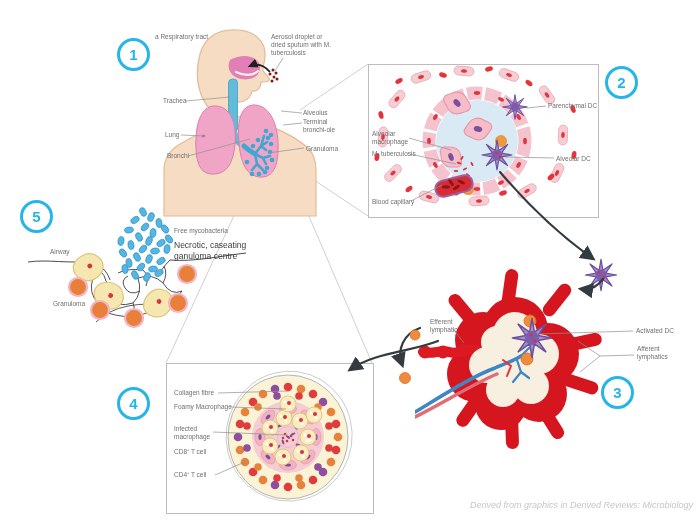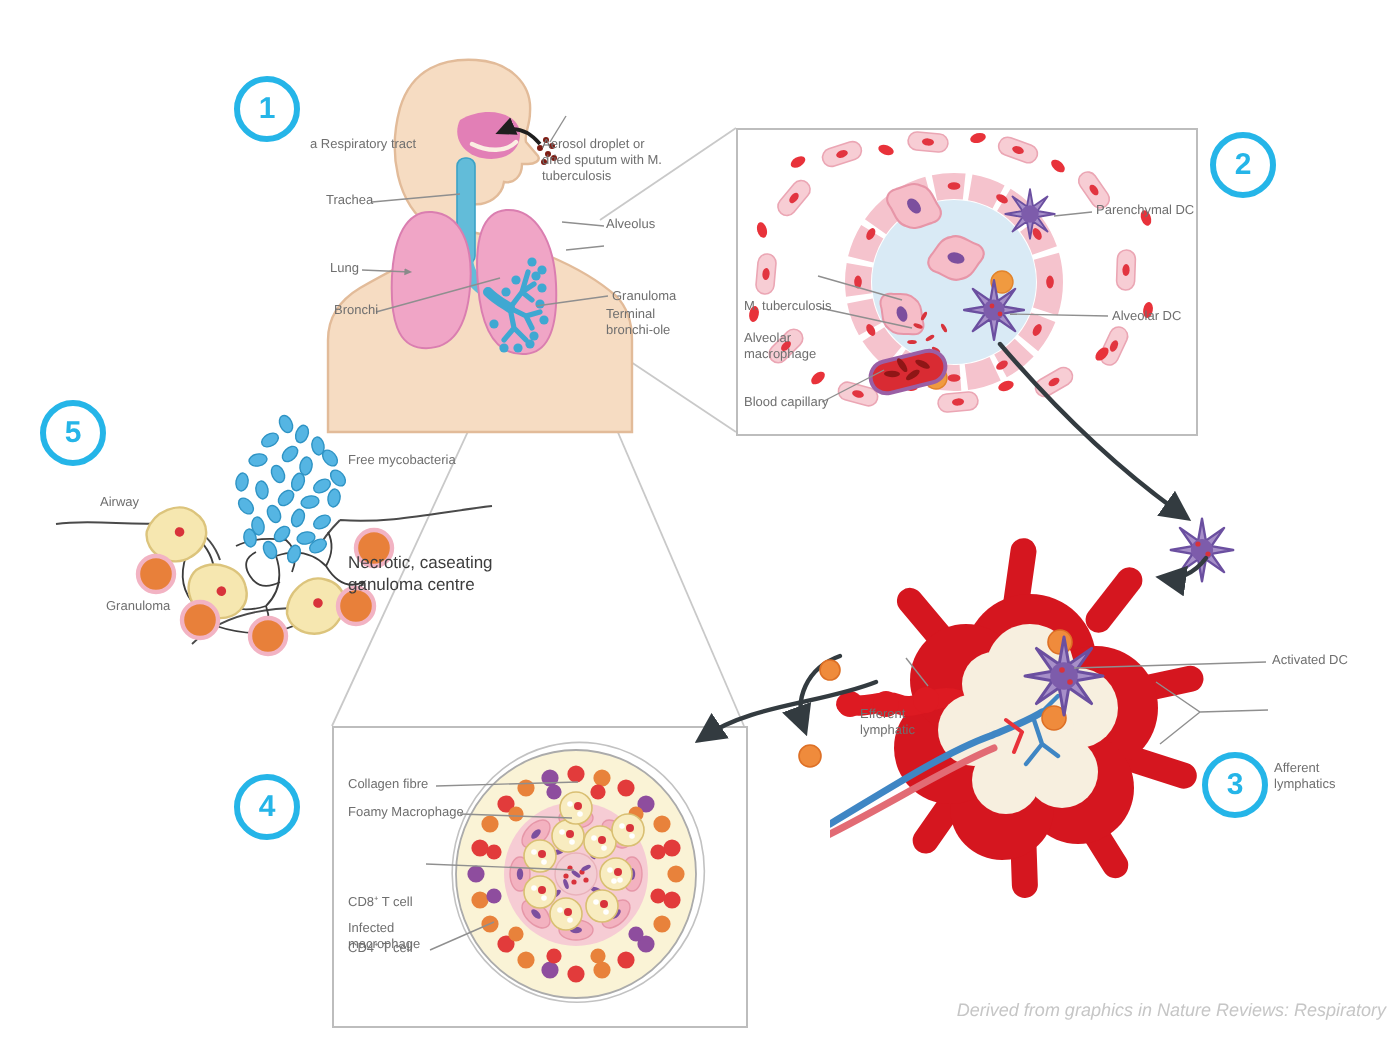--- a/index.html
+++ b/index.html
@@ -3,21 +3,21 @@
 <meta charset="utf-8">
 <style>
   html,body{margin:0;padding:0;background:#fff;}
   .canvas{position:relative;width:700px;height:527px;background:#ffffff;overflow:hidden;
           font-family:"Liberation Sans",sans-serif;}
   .abs{position:absolute;}
   .box{position:absolute;background:#fff;border:1px solid #bdbdbd;z-index:1;}
   .panelsvg{position:absolute;z-index:1;}
   .lbl{position:absolute;font:6.5px/1.25 "Liberation Sans",sans-serif;color:#6f6f6f;
        white-space:nowrap;z-index:4;}
-  .lbl.wrap{white-space:normal;margin-top:36px;}
+  .lbl.wrap{white-space:normal;}
   .lbl.big{font-size:8.5px;color:#3d3d3d;}
   .badge{position:absolute;width:27px;height:27px;border:3px solid #25b5e8;border-radius:50%;
          background:#fff;color:#25b5e8;font:600 15px/27px "Liberation Sans",sans-serif;
          text-align:center;z-index:4;}
   .credit{position:absolute;font:italic 9px "Liberation Sans",sans-serif;color:#c6c6c6;
           z-index:4;text-align:right;}
 </style>
 </head>
 <body>
 
@@ -550,15 +550,15 @@
   <div class="lbl wrap big" style="left:174px;top:240px;width:84px">Necrotic, caseating ganuloma centre</div>
   <div class="lbl" style="left:50px;top:248px">Airway</div>
   <div class="lbl" style="left:53px;top:300px">Granuloma</div>
 
   <div class="badge" style="left:117px;top:38px">1</div>
   <div class="badge" style="left:605px;top:66px">2</div>
   <div class="badge" style="left:601px;top:376px">3</div>
   <div class="badge" style="left:117px;top:387px">4</div>
   <div class="badge" style="left:20px;top:200px">5</div>
 
-  <div class="credit" style="left:420px;top:500px;width:273px">Derived from graphics in Nature Reviews: Respiratory</div>
+  <div class="credit" style="left:420px;top:500px;width:273px">Derived from graphics in Derived Reviews: Microbiology</div>
 
 </div>
 
 </body></html>

